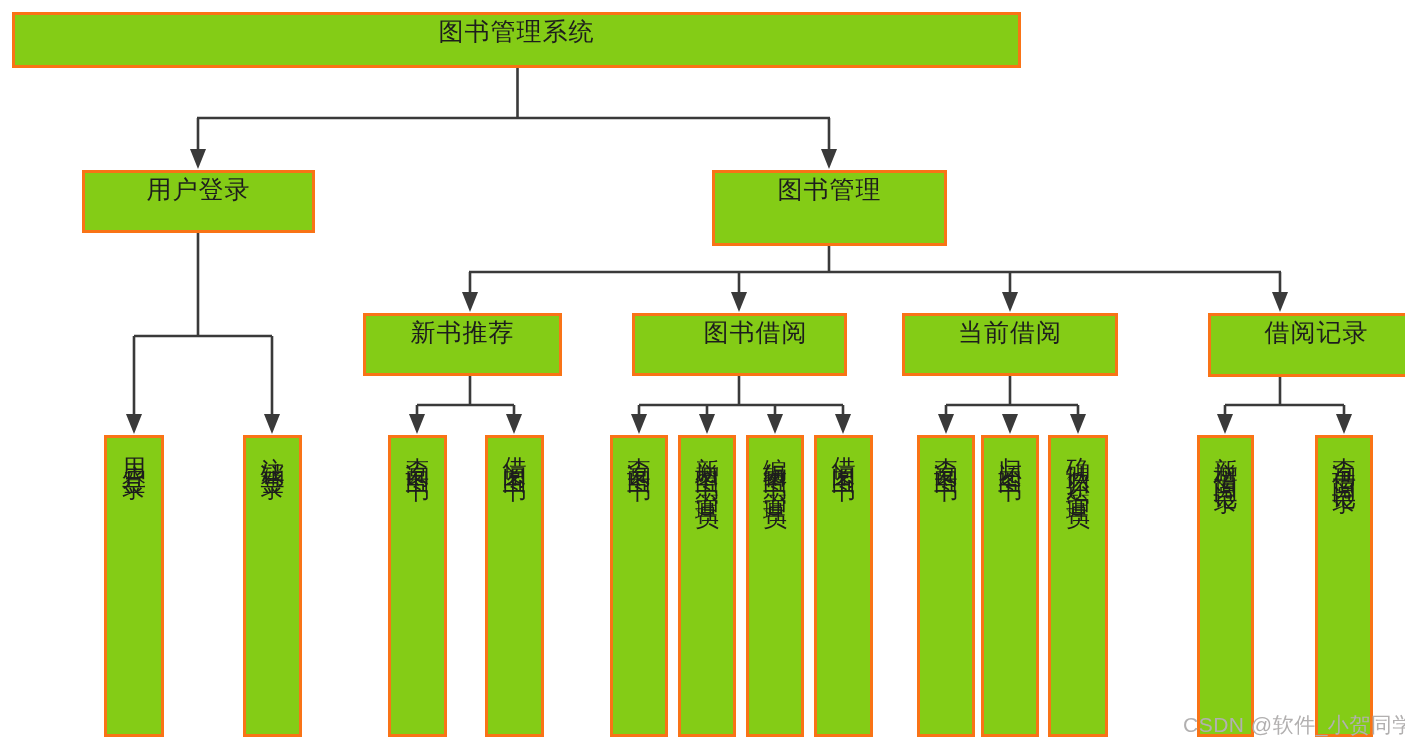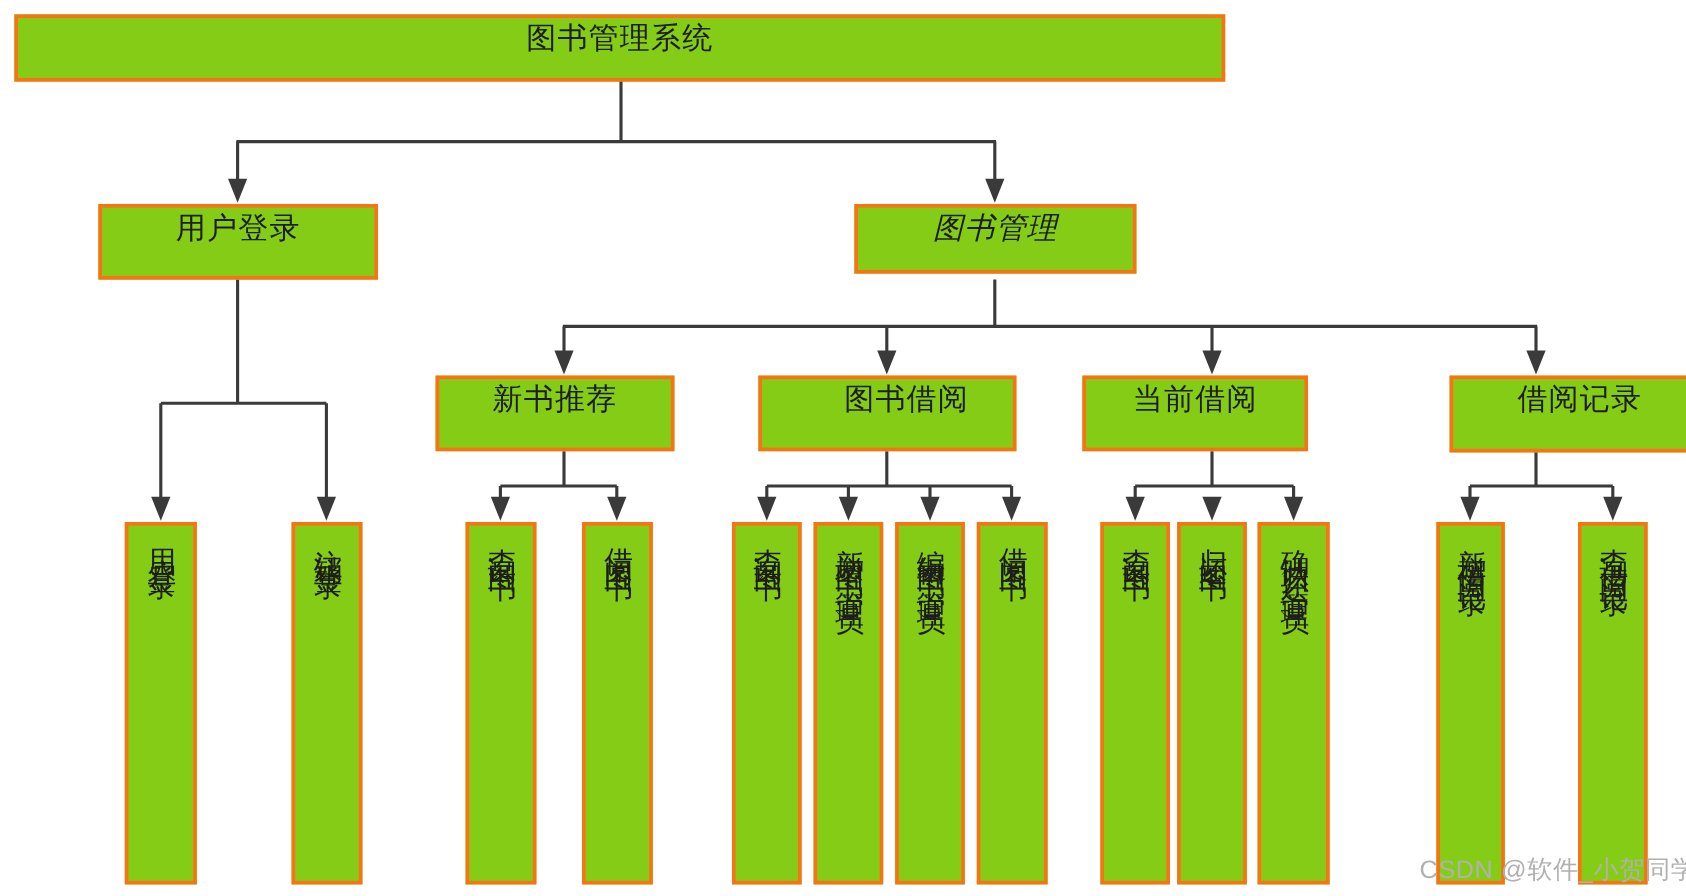--- a/index.html
+++ b/index.html
@@ -101,31 +101,31 @@
     </g>
   </svg>
 
   <div class="node" style="left:12px; top:12px; width:1009px; height:56px;">
     <span class="lbl">图书管理系统</span>
   </div>
 
   <div class="node" style="left:82px; top:170px; width:233px; height:63px;">
     <span class="lbl">用户登录</span>
   </div>
-  <div class="node" style="left:712px; top:170px; width:235px; height:58px;font-style:italic;">
+  <div class="node" style="left:712px; top:170px; width:235px; height:76px;">
     <span class="lbl">图书管理</span>
   </div>
 
   <div class="node" style="left:363px; top:313px; width:199px; height:63px;">
     <span class="lbl">新书推荐</span>
   </div>
   <div class="node" style="left:632px; top:313px; width:215px; height:63px;padding-left:32px;">
     <span class="lbl">图书借阅</span>
   </div>
-  <div class="node" style="left:902px; top:313px; width:188px; height:63px;">
+  <div class="node" style="left:902px; top:313px; width:216px; height:63px;">
     <span class="lbl">当前借阅</span>
   </div>
   <div class="node" style="left:1172px; top:313px; width:217px; height:64px;margin-left:36px;">
     <span class="lbl">借阅记录</span>
   </div>
 
   <div class="node v" style="left:104px; top:435px; width:60px; height:302px;">
     <span class="lbl">用户登录</span>
   </div>
   <div class="node v" style="left:243px; top:435px; width:59px; height:302px;">

